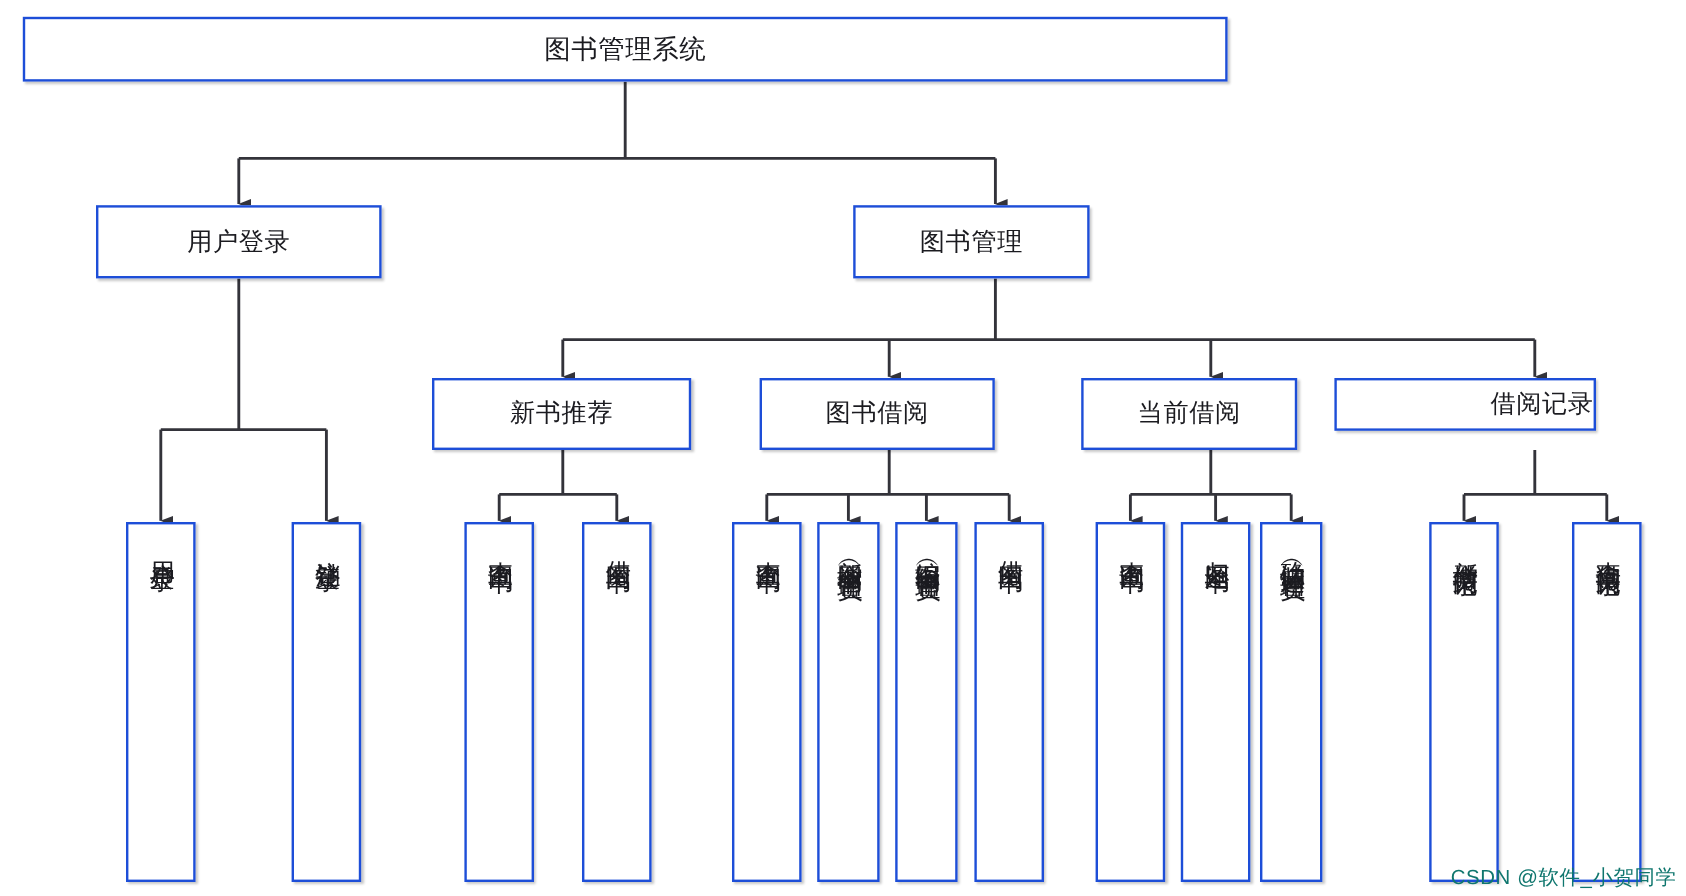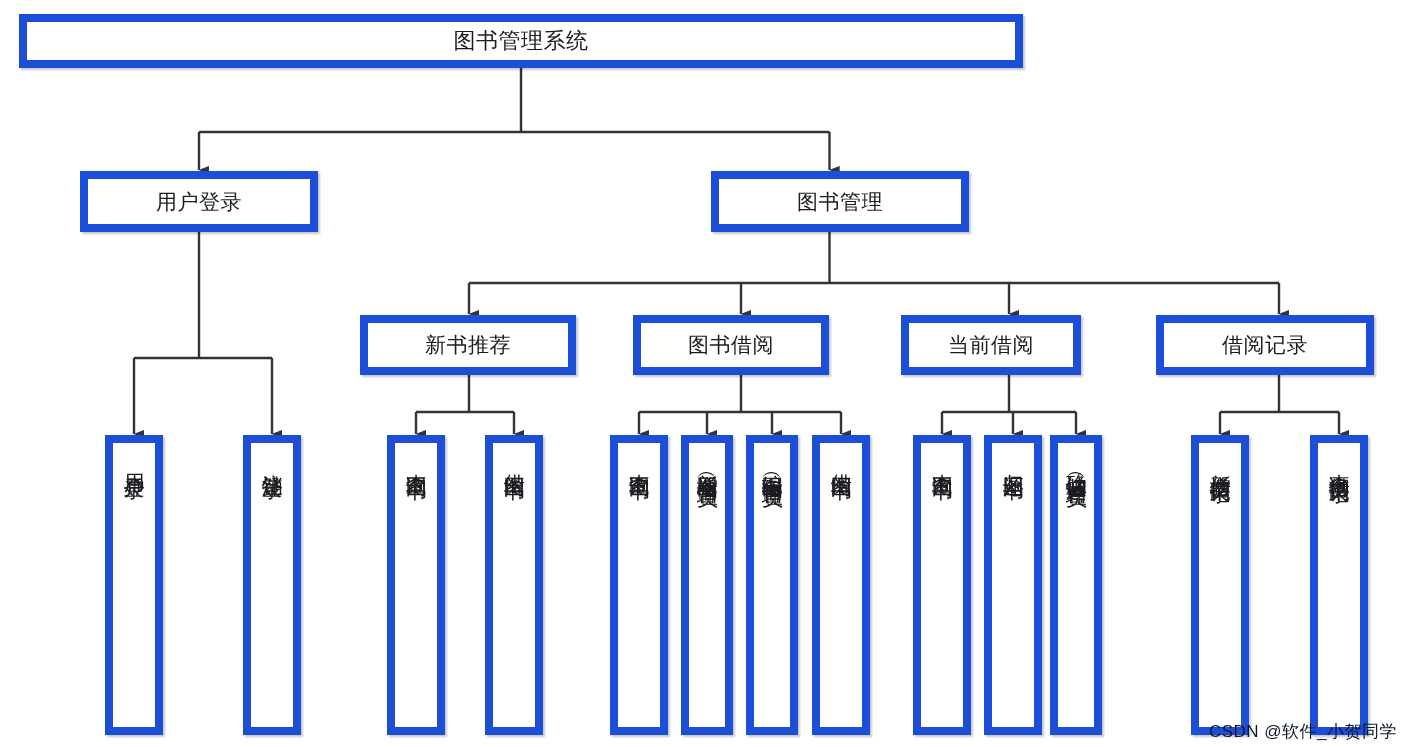--- a/index.html
+++ b/index.html
@@ -24,21 +24,21 @@
     left: 0;
     top: 0;
     width: 1405px;
     height: 747px;
     pointer-events: none;
   }
   .node {
     position: absolute;
     box-sizing: border-box;
     background: #ffffff;
-    border: 8px solid #1d4ed8;
+    border: 2px solid #1d4ed8;
     display: flex;
     align-items: center;
     justify-content: center;
     box-shadow: 2px 2px 2px rgba(0,0,0,0.22);
     z-index: 2;
   }
   .node .label {
     font-size: 21px;
     line-height: 1.22;
     color: #1b1b20;
@@ -58,21 +58,21 @@
     letter-spacing: 2px;
     white-space: nowrap;
     margin: 0 auto;
   }
   .node.root .label { font-size: 22px; }
   #watermark {
     position: absolute;
     right: 8px;
     bottom: 4px;
     font-size: 17px;
-    color: #0f172a;
+    color: #0f766e;
     letter-spacing: 0.5px;
     z-index: 5;
     white-space: nowrap;
     user-select: none;
   }
 </style>
 </head>
 <body>
 
 <div id="canvas">
@@ -120,33 +120,33 @@
       </g>
   </svg>
 
   <div id="nodes">
       <div class="node root" style="left: 19px; top: 14px; width: 1004px; height: 54px;">
         <span class="label">图书管理系统</span>
       </div>
       <div class="node" style="left: 80px; top: 171px; width: 238px; height: 61px;">
         <span class="label">用户登录</span>
       </div>
-      <div class="node" style="left: 711px; top: 171px; width: 258px; height: 61px;">
+      <div class="node" style="left: 711px; top: 171px; width: 197px; height: 61px;">
         <span class="label">图书管理</span>
       </div>
       <div class="node" style="left: 360px; top: 315px; width: 216px; height: 60px;">
         <span class="label">新书推荐</span>
       </div>
       <div class="node" style="left: 633px; top: 315px; width: 196px; height: 60px;">
         <span class="label">图书借阅</span>
       </div>
       <div class="node" style="left: 901px; top: 315px; width: 180px; height: 60px;">
         <span class="label">当前借阅</span>
       </div>
-      <div class="node" style="left: 1156px; top: 315px; width: 218px; height: 60px;">
+      <div class="node" style="left: 1112px; top: 315px; width: 218px; height: 44px; justify-content: flex-end;">
         <span class="label">借阅记录</span>
       </div>
       <div class="node vertical" style="left: 105px; top: 435px; width: 58px; height: 300px;">
         <span class="label">用户登录</span>
       </div>
       <div class="node vertical" style="left: 243px; top: 435px; width: 58px; height: 300px;">
         <span class="label">注销登录</span>
       </div>
       <div class="node vertical" style="left: 387px; top: 435px; width: 58px; height: 300px;">
         <span class="label">查询图书</span>

